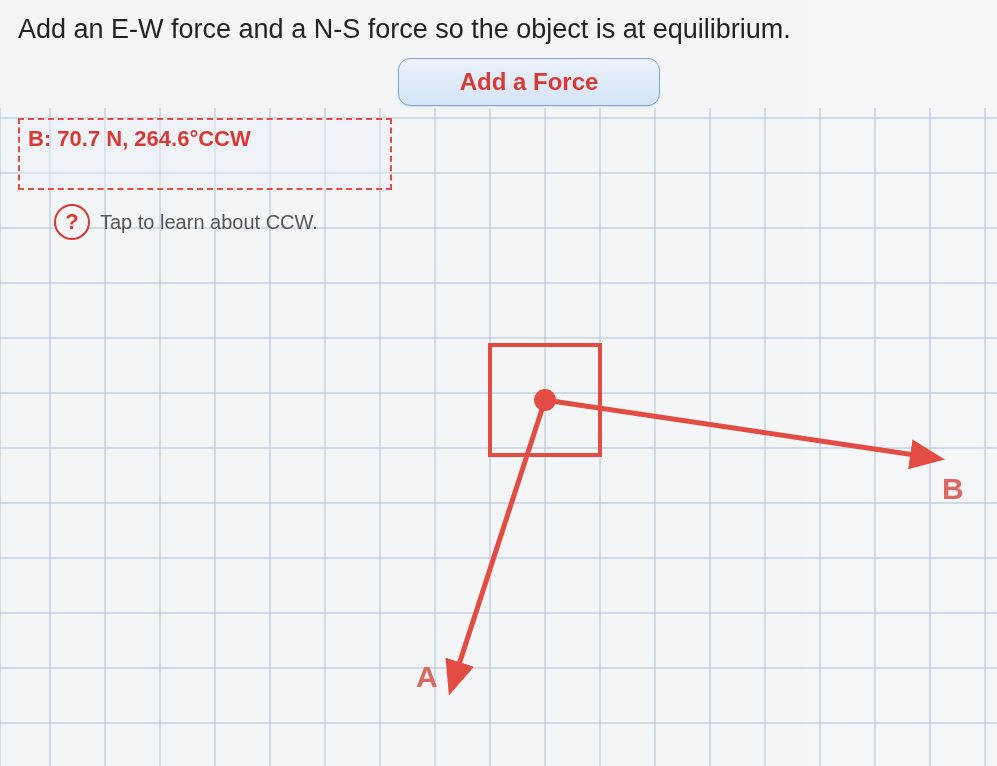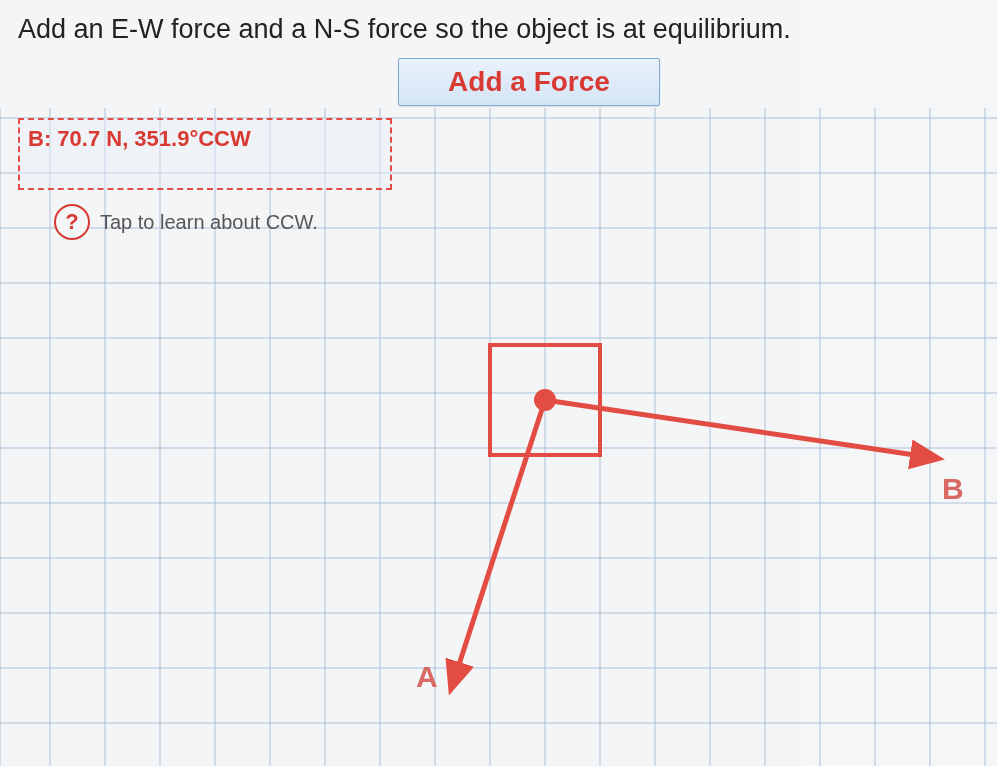--- a/index.html
+++ b/index.html
@@ -27,23 +27,23 @@
     font-weight: 400;
   }
   .add-force-btn {
     position: absolute;
     top: 58px;
     left: 398px;
     width: 260px;
     height: 46px;
     background: linear-gradient(#eaf2fb, #d4e4f5);
     border: 1px solid #7fa9d2;
-    border-radius: 2px;
+    border-radius: 12px;
     color: #d83a33;
-    font-size: 28px;
+    font-size: 24px;
     font-weight: bold;
     display: flex;
     align-items: center;
     justify-content: center;
     cursor: pointer;
     box-shadow: 0 1px 2px rgba(0,0,0,0.1);
   }
   .grid-area {
     position: absolute;
     top: 108px;
@@ -165,21 +165,21 @@
 
       <line x1="545" y1="292" x2="452" y2="578" stroke="#e24c43" stroke-width="5" marker-end="url(#arrowhead)"></line>
 
       <rect x="490" y="237" width="110" height="110" fill="none" stroke="#e24c43" stroke-width="4"></rect>
 
       <circle cx="545" cy="292" r="11" fill="#e24c43"></circle>
     </svg>
   </div>
 
   <div class="force-info-box">
-    <div class="force-line">B: 70.7 N, 351.9°CCW</div>
+    <div class="force-line">B: 70.7 N, 264.6°CCW</div>
   </div>
 
   <div class="help-row">
     <div class="help-icon">
       <span>?</span>
     </div>
     <span class="help-text">Tap to learn about CCW.</span>
   </div>
 
   <div class="vector-label" style="top:660px; left:416px;">A</div>

